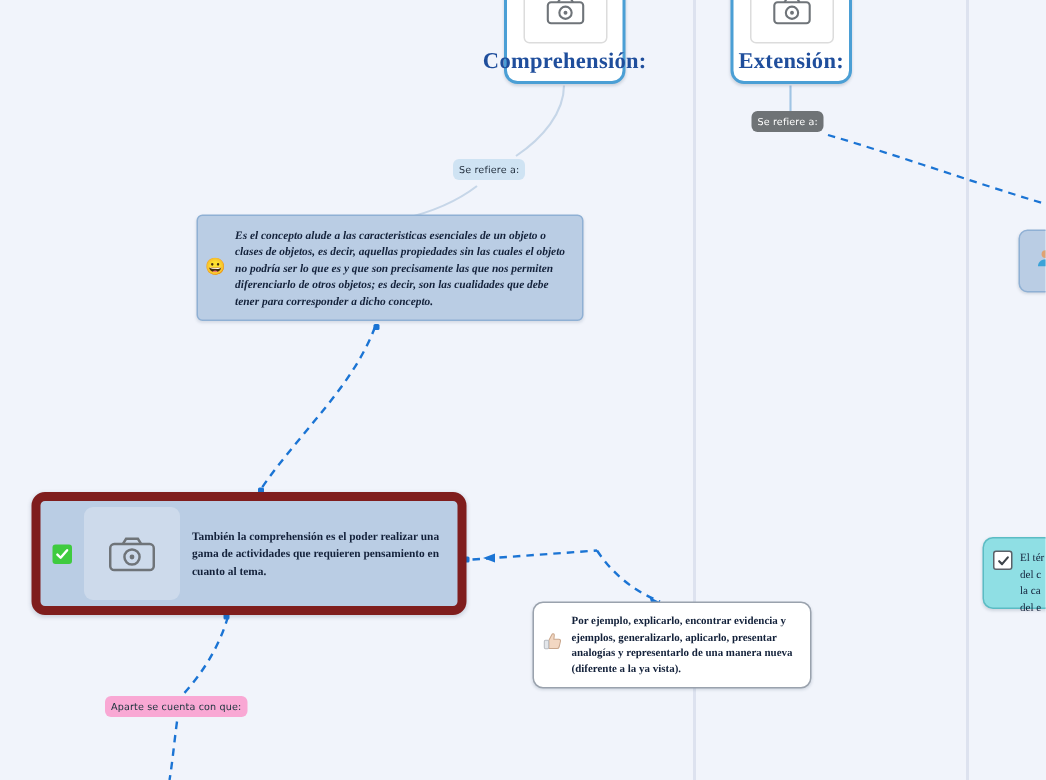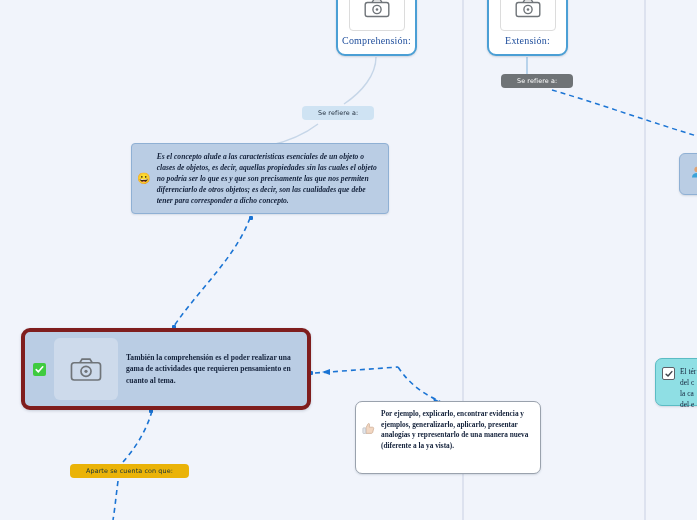--- a/index.html
+++ b/index.html
@@ -58,22 +58,22 @@
     border: 1px solid #dcdcdc;
     border-radius: 4px;
     background: #fff;
     display: flex;
     align-items: center;
     justify-content: center;
   }
   .topic .caption {
     margin-top: 4px;
     color: #1f4e9c;
-    font-weight: normal;
-    font-size: 10px;
+    font-weight: bold;
+    font-size: 15px;
     letter-spacing: .2px;
     white-space: nowrap;
   }
 
   
   .note-blue {
     background: #bacde4;
     border: 1px solid #8fb0d4;
     border-radius: 4px;
     display: flex;
@@ -86,21 +86,21 @@
     color: #13213a;
     font-weight: bold;
     font-size: 7.6px;
     line-height: 1.46;
     font-style: italic;
   }
 
   
   .note-selected {
     background: #bacde4;
-    border: 4px solid #7f1d1d;
+    border: 6px solid #7f1d1d;
     border-radius: 9px;
     display: flex;
     align-items: center;
     gap: 8px;
     padding: 7px 8px;
     box-shadow: 0 1px 3px rgba(40,60,90,.2);
   }
   .note-selected .imgbox {
     width: 64px;
     height: 62px;
@@ -119,21 +119,21 @@
   }
 
   
   .note-white {
     background: #ffffff;
     border: 1px solid #9aa2ad;
     border-radius: 7px;
     display: flex;
     align-items: center;
     gap: 5px;
-    padding: 7px 9px 22px 5px;
+    padding: 7px 9px 7px 5px;
     box-shadow: 0 1px 2px rgba(40,60,90,.16);
   }
   .note-white .body {
     color: #13213a;
     font-weight: bold;
     font-size: 7.3px;
     line-height: 1.44;
   }
 
   
@@ -166,34 +166,34 @@
     box-shadow: 0 1px 2px rgba(40,60,90,.16);
   }
 
   
   .pill {
     position: absolute;
     border-radius: 4px;
     font-family: "DejaVu Sans", sans-serif;
     font-size: 6.4px;
     letter-spacing: .1px;
-    padding: 4px 16px;
+    padding: 4px 4px;
     white-space: nowrap;
     line-height: 1;
   }
   .pill.light {
     background: #cfe3f3;
     color: #23303f;
   }
   .pill.dark {
     background: #6f7376;
     color: #ffffff;
   }
   .pill.teal {
-    background: #eab308;
+    background: #f9a8d4;
     color: #16323a;
     text-align: right;
   }
 
   
   .check-badge {
     width: 13px;
     height: 13px;
     background: #3fcb3f;
     border-radius: 2px;

